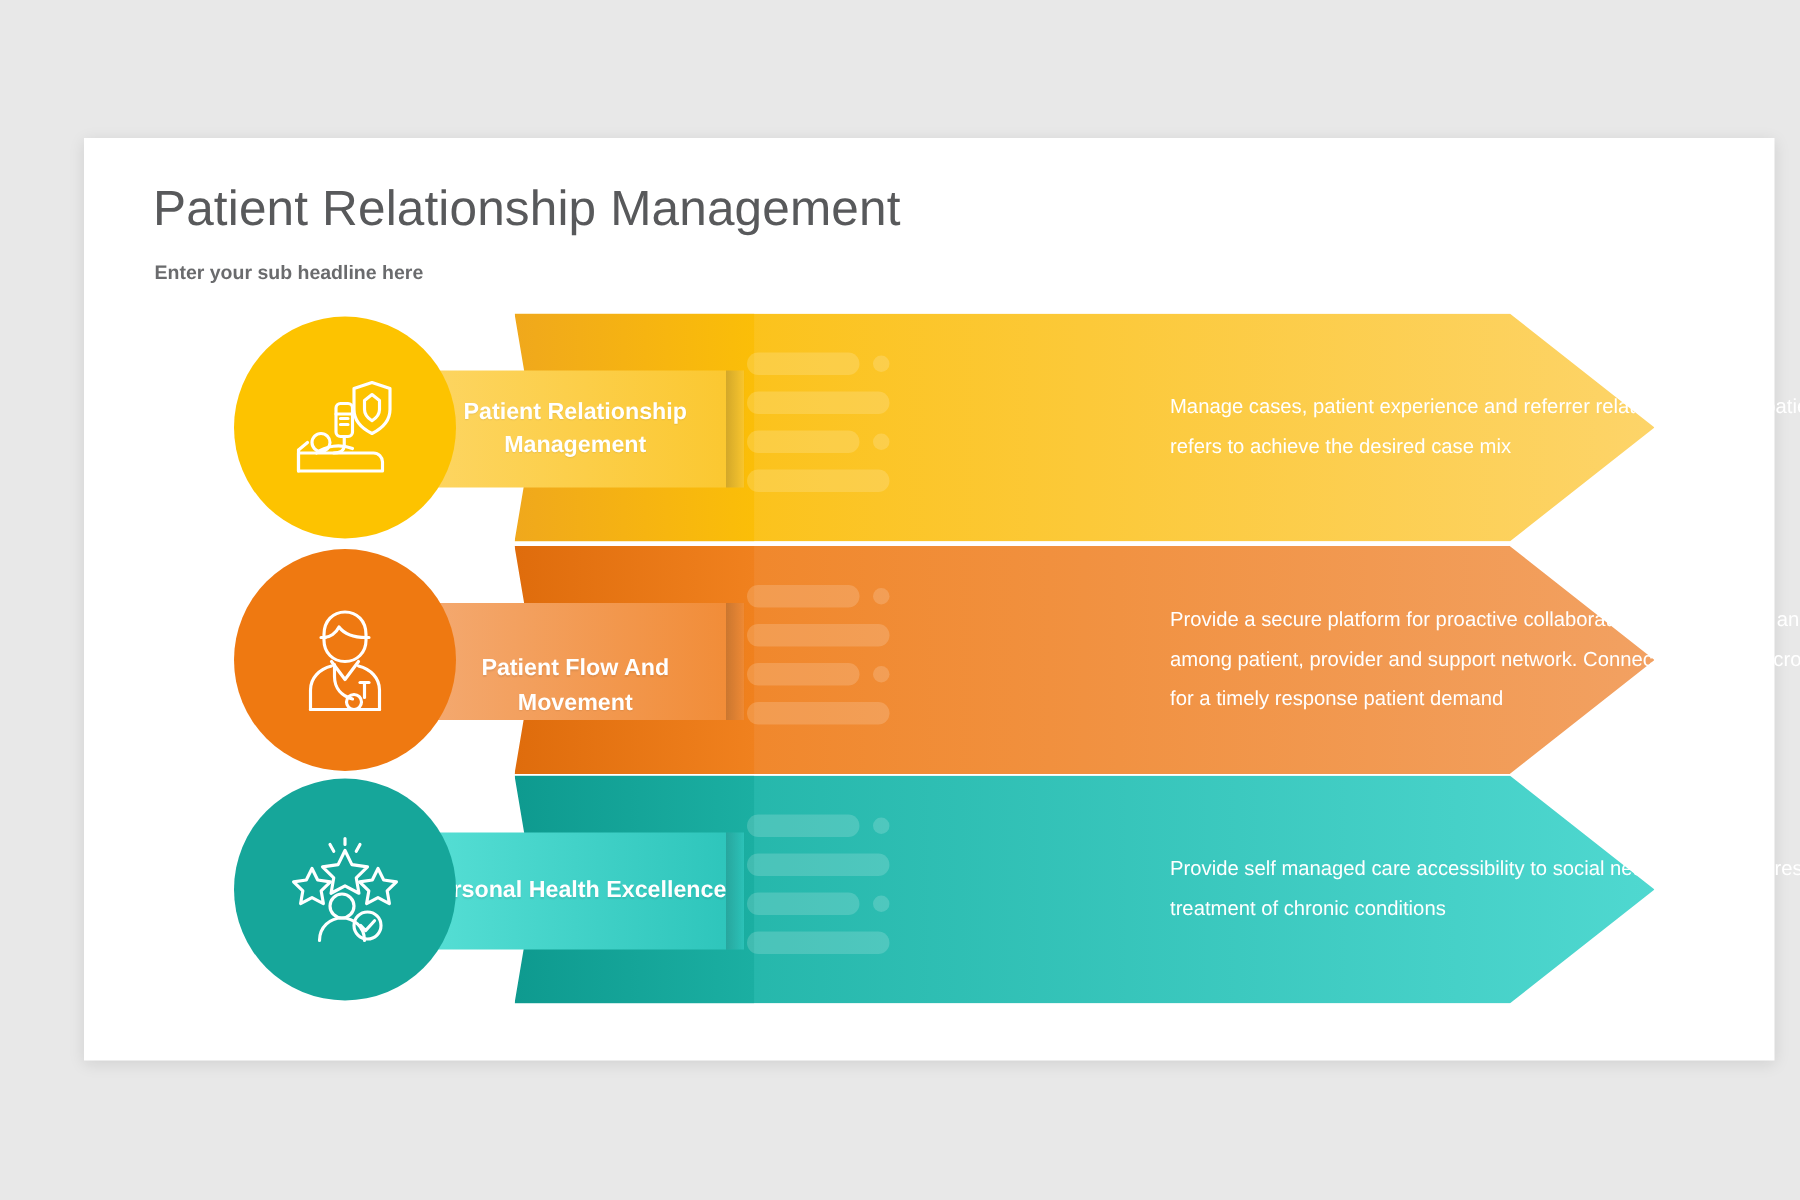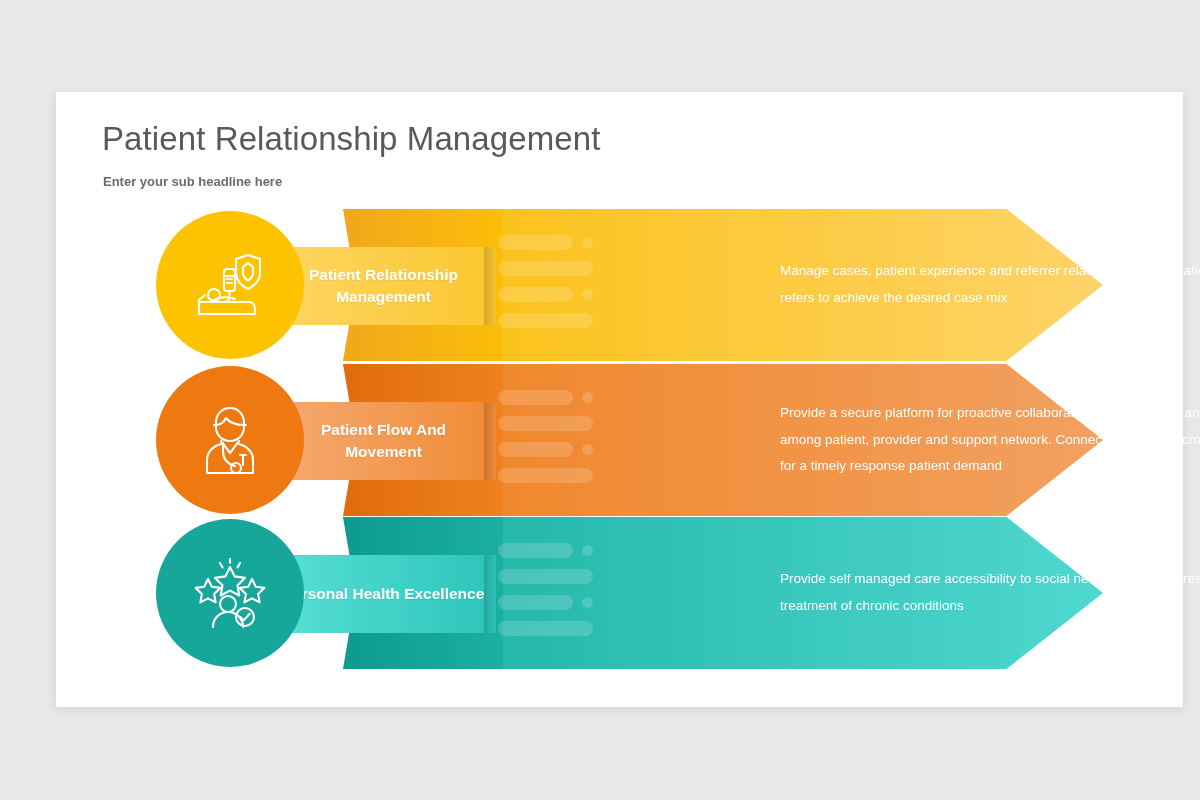--- a/index.html
+++ b/index.html
@@ -150,21 +150,21 @@
       <div class="deco">
         <span class="bar b0"></span>
           <span class="bar b1"></span>
         <span class="bar b2"></span>
           <span class="bar b3"></span>
         <span class="dot d0"></span>
           <span class="dot d1"></span>
       </div>
       <div class="desc">Provide a secure platform for proactive collaboration, care planning and coordination among patient, provider and support network. Connect processes across departments for  a timely response patient demand</div>
     </div>
-    <div class="ribbon" style="background: linear-gradient(to right, rgb(244, 171, 116) 0%, rgb(241, 139, 53) 100%);">
+    <div class="ribbon" style="background: linear-gradient(to right, rgb(244, 171, 116) 0%, rgb(241, 139, 53) 100%); align-items: flex-end;">
       <span class="ribbon-text">Patient Flow And Movement</span>
       <span class="ribbon-fold"></span>
     </div>
     <div class="circle" style="background: rgb(239, 121, 17);">
       <span>
         <svg width="70" height="74" viewBox="0 0 70 74" fill="none" stroke="#fff" stroke-width="2.1" stroke-linecap="round" stroke-linejoin="round">
           <path d="M21 20 c0-9 6-15 14-15 s14 6 14 15 v4 c0 8-6 14-14 14 s-14-6-14-14 Z"></path>
           <path d="M21 22 c4 0 8-3 10-7 3 4 9 7 18 7"></path>
           <path d="M19 22 h3 M48 22 h3"></path>
           <path d="M26 38 L35 50 L44 38"></path>

